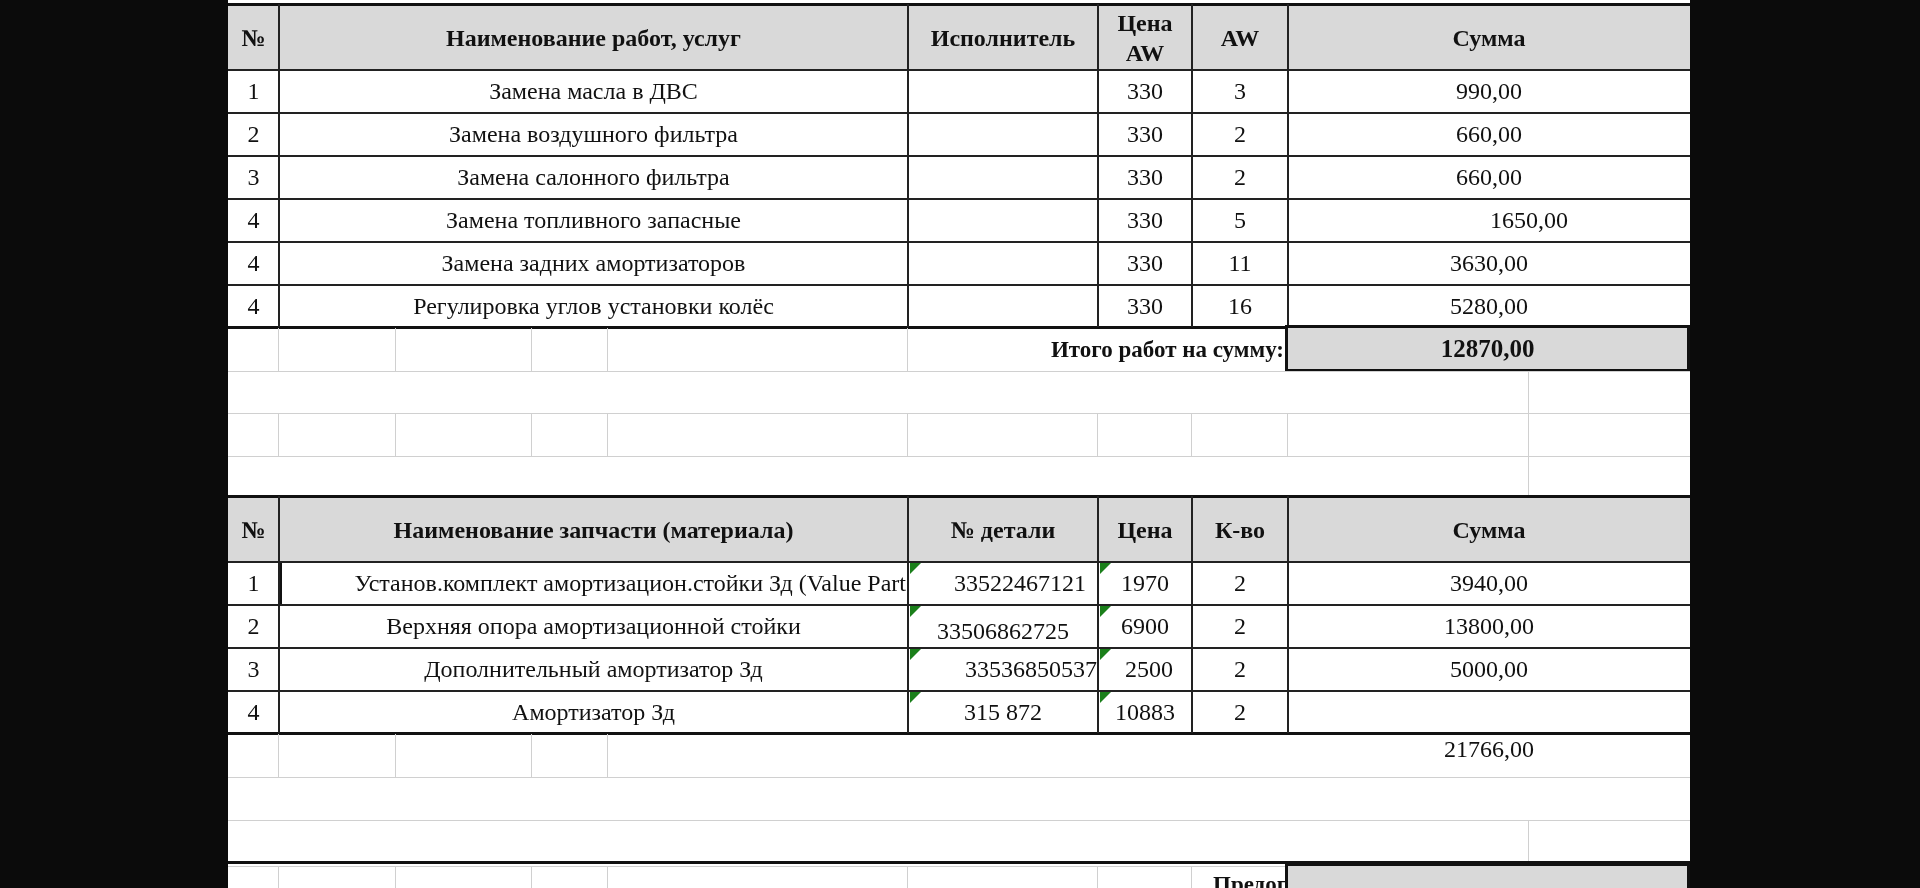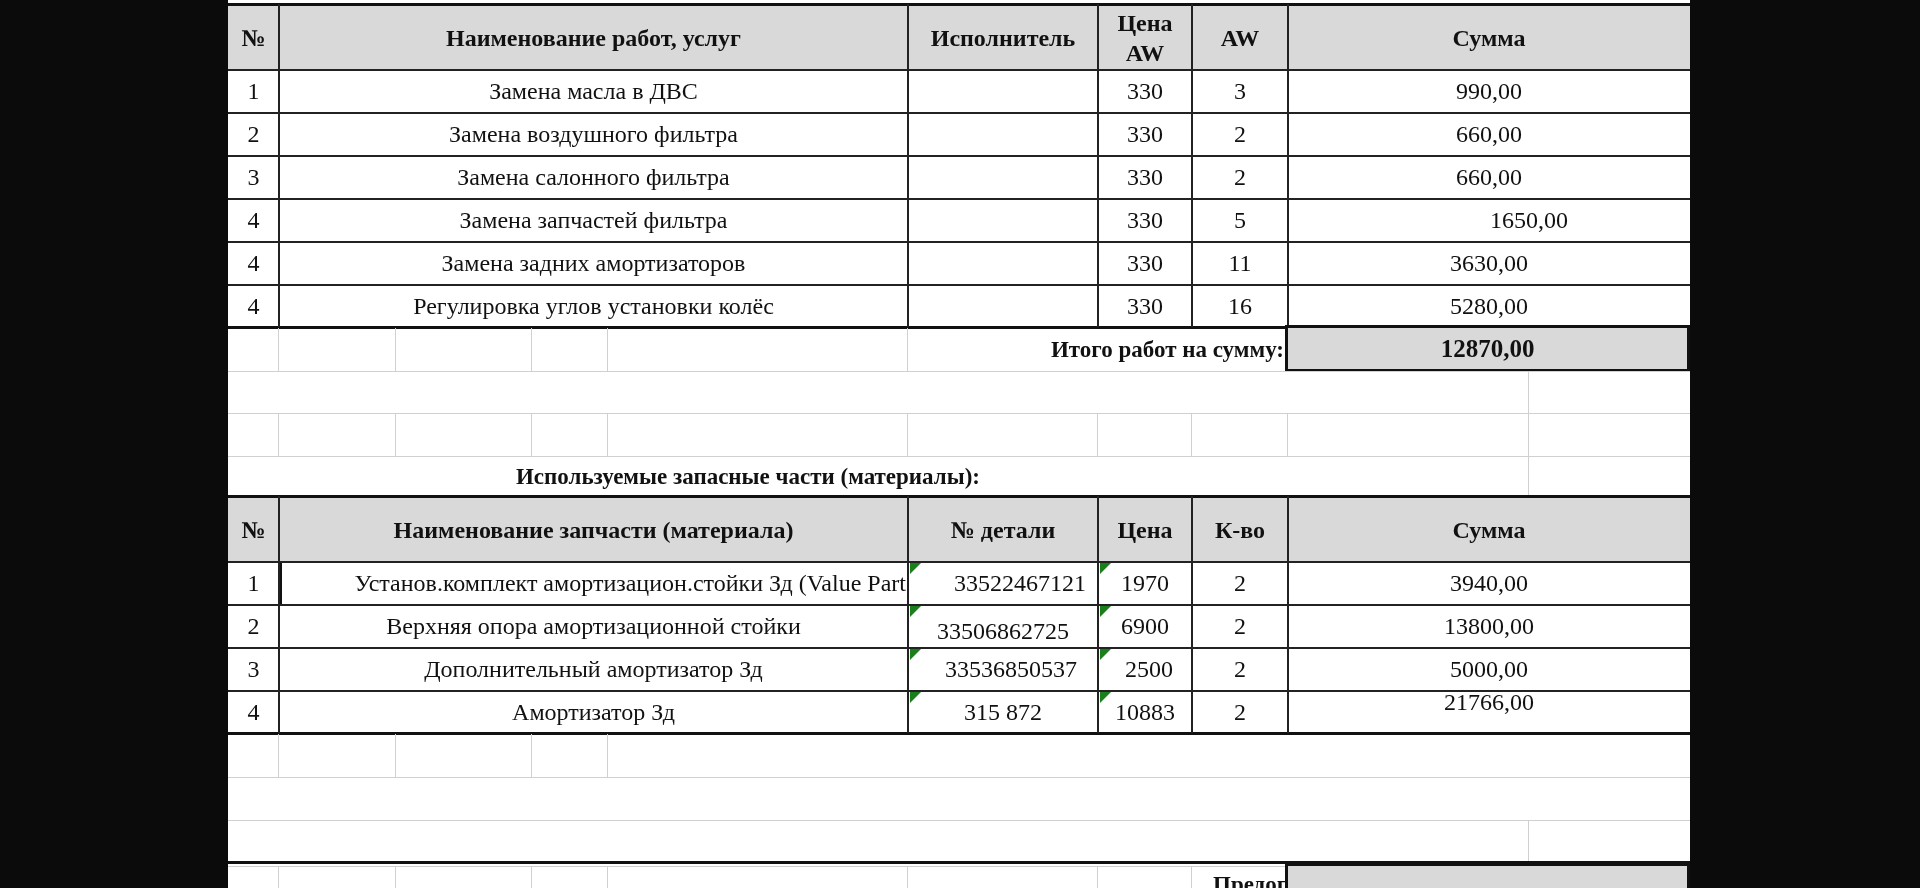--- a/index.html
+++ b/index.html
@@ -68,21 +68,21 @@
   <div>
     <div class="cell" style="left:0;top:156px;width:51px;height:43px;">3</div>
     <div class="cell" style="left:51px;top:156px;width:629px;height:43px;">Замена салонного фильтра</div>
     <div class="cell" style="left:680px;top:156px;width:190px;height:43px;"></div>
     <div class="cell" style="left:870px;top:156px;width:94px;height:43px;">330</div>
     <div class="cell" style="left:964px;top:156px;width:96px;height:43px;">2</div>
     <div class="cell" style="left:1060px;top:156px;width:402px;height:43px;">660,00</div>
   </div>
   <div>
     <div class="cell" style="left:0;top:199px;width:51px;height:43px;">4</div>
-    <div class="cell" style="left:51px;top:199px;width:629px;height:43px;">Замена запчастей фильтра</div>
+    <div class="cell" style="left:51px;top:199px;width:629px;height:43px;">Замена топливного запасные</div>
     <div class="cell" style="left:680px;top:199px;width:190px;height:43px;"></div>
     <div class="cell" style="left:870px;top:199px;width:94px;height:43px;">330</div>
     <div class="cell" style="left:964px;top:199px;width:96px;height:43px;">5</div>
     <div class="cell" style="left:1060px;top:199px;width:402px;height:43px;margin-left:40px;">1650,00</div>
   </div>
   <div>
     <div class="cell" style="left:0;top:242px;width:51px;height:43px;">4</div>
     <div class="cell" style="left:51px;top:242px;width:629px;height:43px;">Замена задних амортизаторов</div>
     <div class="cell" style="left:680px;top:242px;width:190px;height:43px;"></div>
     <div class="cell" style="left:870px;top:242px;width:94px;height:43px;">330</div>
@@ -126,21 +126,20 @@
   <div class="vl light" style="left:167px;top:413px;height:43px;"></div>
   <div class="vl light" style="left:303px;top:413px;height:43px;"></div>
   <div class="vl light" style="left:379px;top:413px;height:43px;"></div>
   <div class="vl light" style="left:679px;top:413px;height:43px;"></div>
   <div class="vl light" style="left:869px;top:413px;height:43px;"></div>
   <div class="vl light" style="left:963px;top:413px;height:43px;"></div>
   <div class="vl light" style="left:1059px;top:413px;height:43px;"></div>
   <div class="vl light" style="left:1300px;top:371px;height:128px;"></div>
   <div class="hl light" style="left:0;width:1462px;top:456px;"></div>
 
-  <div class="cell b" style="left:120px;top:457px;width:800px;height:40px;font-size:23px;">Используемые запасные части (материалы):</div>
 
   <div class="hl thick" style="left:0;width:1462px;top:495px;"></div>
 
   <div class="cell hdr b" style="left:0;top:498px;width:51px;height:64px;">№</div>
   <div class="cell hdr b" style="left:680px;top:498px;width:190px;height:64px;">№ детали</div>
   <div class="cell hdr b" style="left:51px;top:498px;width:629px;height:64px;">Наименование запчасти (материала)</div>
   <div class="cell hdr b" style="left:870px;top:498px;width:94px;height:64px;">Цена</div>
   <div class="cell hdr b" style="left:964px;top:498px;width:96px;height:64px;">К-во</div>
   <div class="cell hdr b" style="left:1060px;top:498px;width:402px;height:64px;">Сумма</div>
 
@@ -156,32 +155,32 @@
     <div class="cell" style="left:0;top:605px;width:51px;height:43px;">2</div>
     <div class="cell" style="left:51px;top:605px;width:629px;height:43px;">Верхняя опора амортизационной стойки</div>
     <div class="cell" style="left:680px;top:605px;width:190px;height:52px;">33506862725</div>
     <div class="cell" style="left:870px;top:605px;width:94px;height:43px;">6900</div>
     <div class="cell" style="left:964px;top:605px;width:96px;height:43px;">2</div>
     <div class="cell" style="left:1060px;top:605px;width:402px;height:43px;">13800,00</div>
   </div>
   <div>
     <div class="cell" style="left:0;top:648px;width:51px;height:43px;">3</div>
     <div class="cell" style="left:51px;top:648px;width:629px;height:43px;">Дополнительный амортизатор Зд</div>
-    <div class="cell" style="left:688px;top:648px;width:190px;height:43px;">33536850537</div>
+    <div class="cell" style="left:708px;top:648px;width:190px;height:43px;">33536850537</div>
     <div class="cell" style="left:870px;top:648px;width:94px;height:43px;padding-left:8px;">2500</div>
     <div class="cell" style="left:964px;top:648px;width:96px;height:43px;">2</div>
     <div class="cell" style="left:1060px;top:648px;width:402px;height:43px;">5000,00</div>
   </div>
   <div>
     <div class="cell" style="left:0;top:691px;width:51px;height:43px;">4</div>
     <div class="cell" style="left:51px;top:691px;width:629px;height:43px;border-radius:6px;">Амортизатор Зд</div>
     <div class="cell" style="left:680px;top:691px;width:190px;height:43px;">315 872</div>
     <div class="cell" style="left:870px;top:691px;width:94px;height:43px;">10883</div>
     <div class="cell" style="left:964px;top:691px;width:96px;height:43px;">2</div>
-    <div class="cell" style="left:1060px;top:685px;width:402px;height:35px;">21766,00</div>
+    <div class="cell" style="left:1060px;top:732px;width:402px;height:35px;">21766,00</div>
   </div>
 
   <div class="tri" style="left:682px;top:563px;"></div>
   <div class="tri" style="left:872px;top:563px;"></div>
   <div class="tri" style="left:682px;top:606px;"></div>
   <div class="tri" style="left:872px;top:606px;"></div>
   <div class="tri" style="left:682px;top:649px;"></div>
   <div class="tri" style="left:872px;top:649px;"></div>
   <div class="tri" style="left:682px;top:692px;"></div>
   <div class="tri" style="left:872px;top:692px;"></div>

